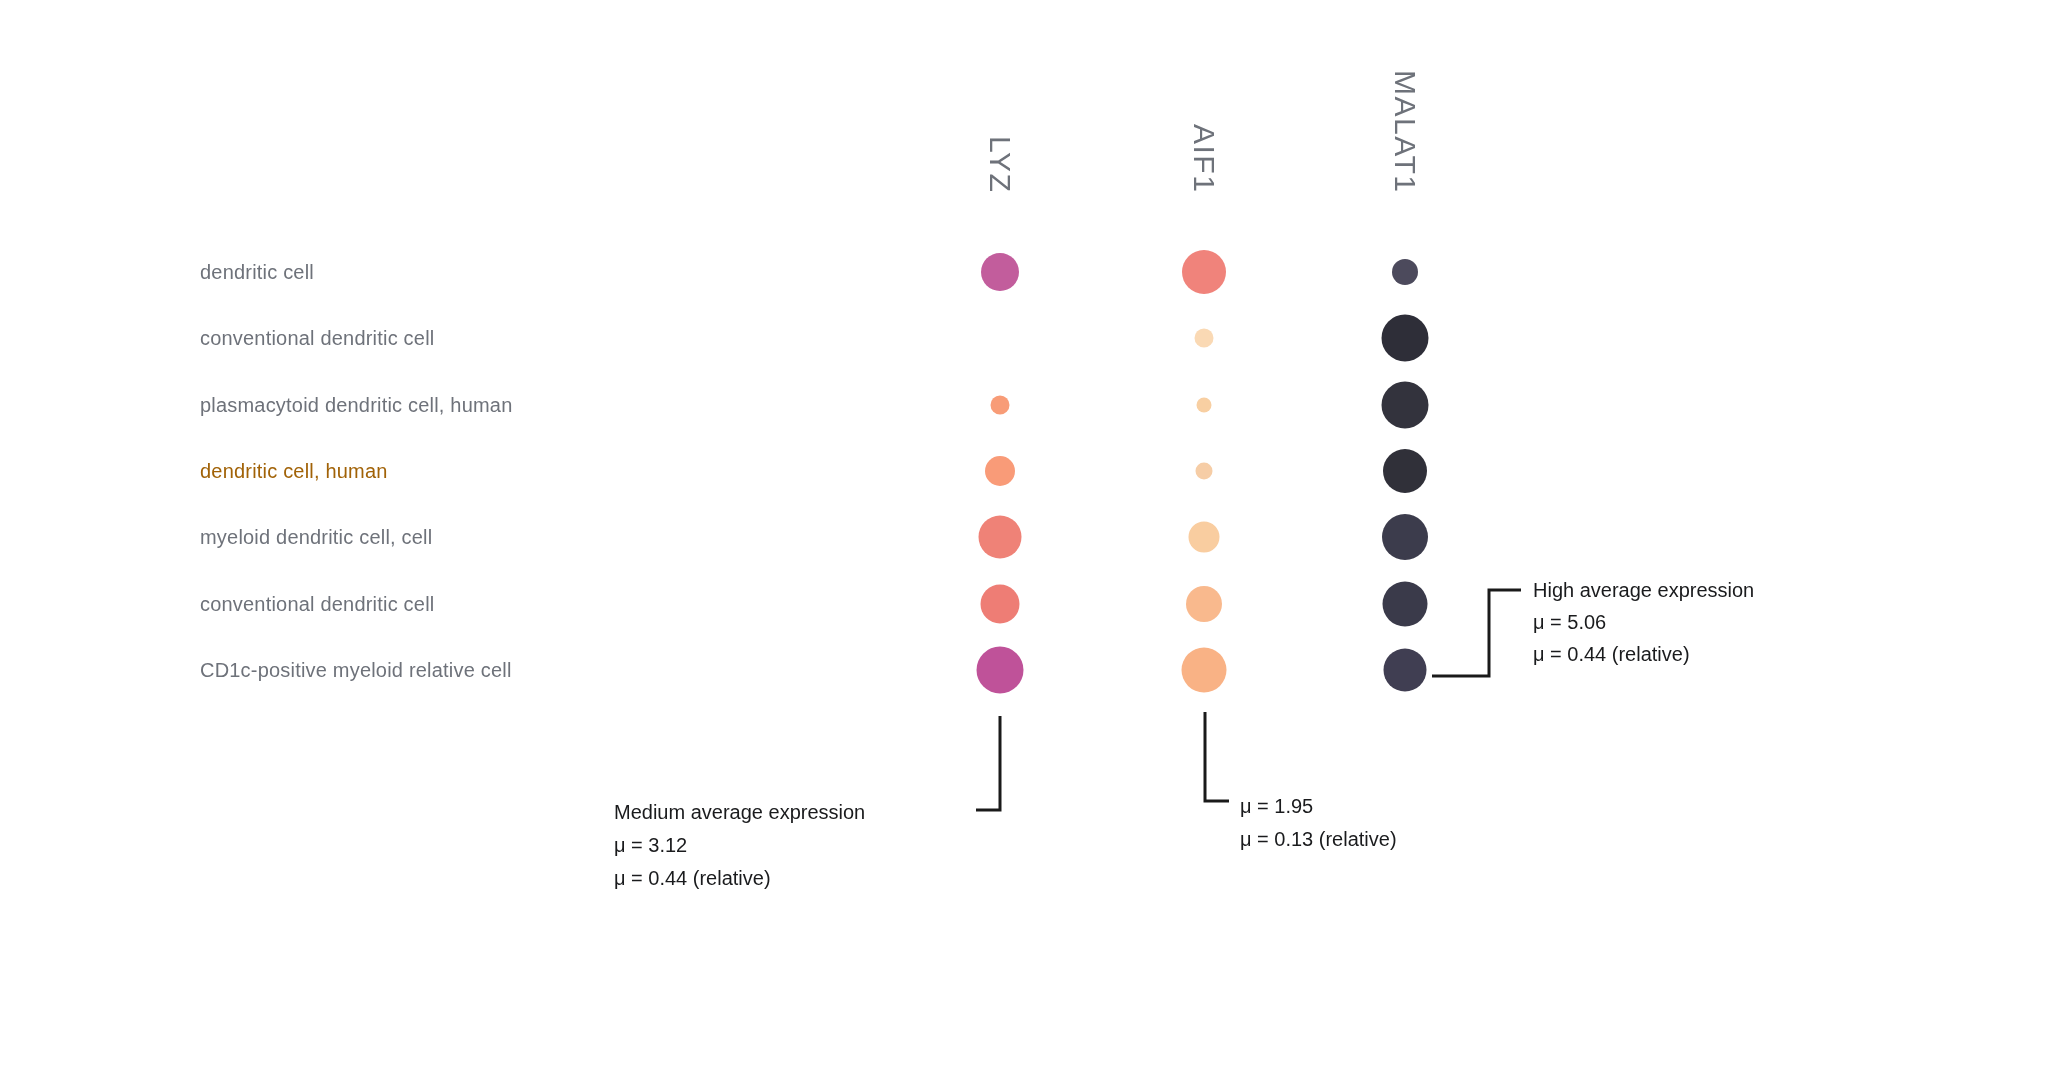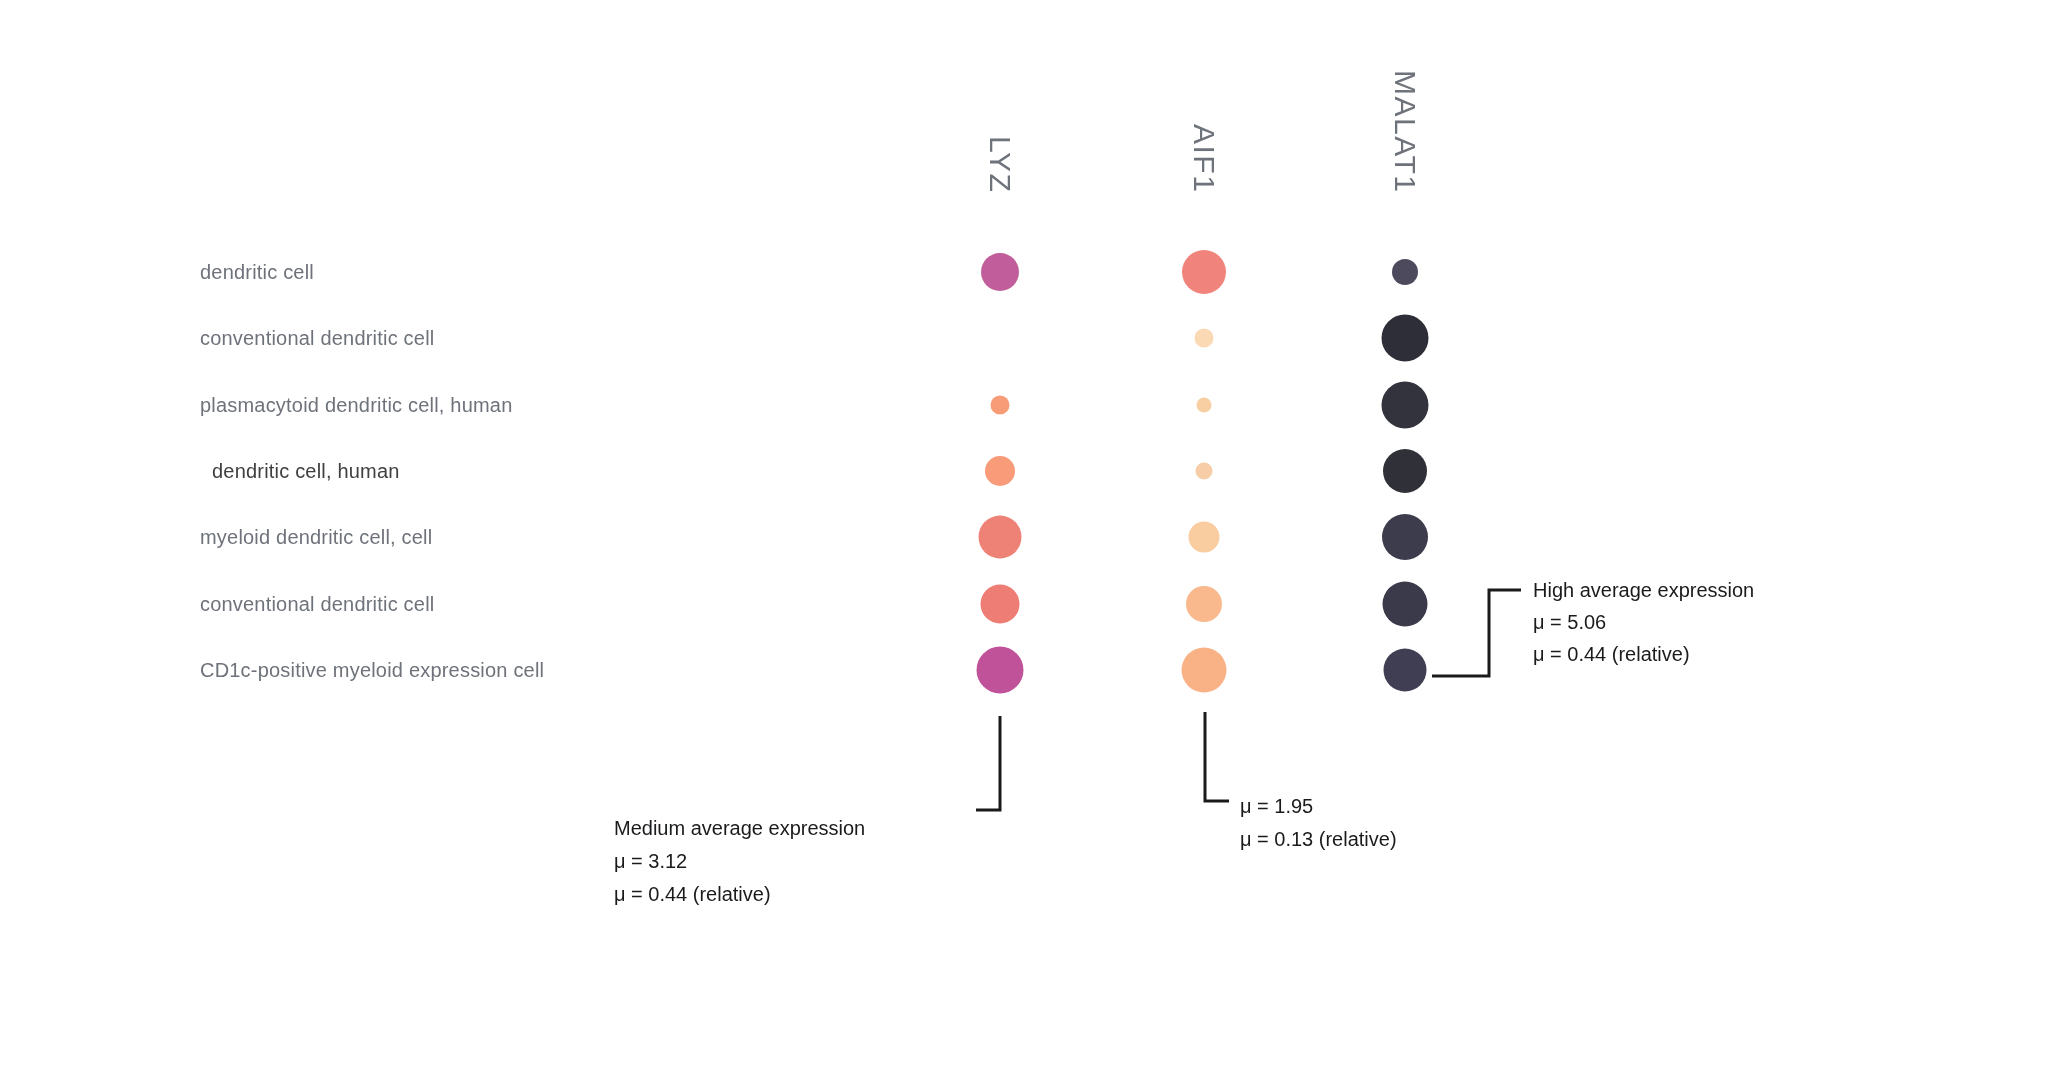--- a/index.html
+++ b/index.html
@@ -53,24 +53,24 @@
 <div class="canvas" id="canvas" style="background: rgb(255, 255, 255);">
   <svg class="connectors" id="connectors" width="2048" height="1083">
       <polyline points="1432,676 1489,676 1489,590 1521,590" fill="none" stroke="#1a1a1a" stroke-width="3"></polyline>
       <polyline points="1000,716 1000,810 976,810" fill="none" stroke="#1a1a1a" stroke-width="3"></polyline>
       <polyline points="1205,712 1205,801 1229,801" fill="none" stroke="#1a1a1a" stroke-width="3"></polyline>
     </svg>
   <div id="row-labels">
       <div class="row-label" style="left: 200px; top: 272px; color: rgb(110, 114, 122);">dendritic cell</div>
       <div class="row-label" style="left: 200px; top: 338px; color: rgb(110, 114, 122);">conventional dendritic cell</div>
       <div class="row-label" style="left: 200px; top: 405px; color: rgb(110, 114, 122); text-align: center;">plasmacytoid dendritic cell, human</div>
-      <div class="row-label" style="left: 200px; top: 471px; color: #404040; margin-left: 12px;">dendritic cell, human</div>
+      <div class="row-label" style="left: 200px; top: 471px; color: #a16207;">dendritic cell, human</div>
       <div class="row-label" style="left: 200px; top: 537px; color: rgb(110, 114, 122);">myeloid dendritic cell, cell</div>
       <div class="row-label" style="left: 200px; top: 604px; color: rgb(110, 114, 122);">conventional dendritic cell</div>
-      <div class="row-label" style="left: 200px; top: 670px; color: rgb(110, 114, 122);">CD1c-positive myeloid expression cell</div>
+      <div class="row-label" style="left: 200px; top: 670px; color: rgb(110, 114, 122);">CD1c-positive myeloid relative cell</div>
     </div>
   <div id="col-labels">
       <div class="col-label" style="left: 1000px; bottom: 890px; color: rgb(110, 114, 122);">LYZ</div>
       <div class="col-label" style="left: 1204px; bottom: 890px; color: rgb(110, 114, 122);">AIF1</div>
       <div class="col-label" style="left: 1405px; bottom: 890px; color: rgb(110, 114, 122);">MALAT1</div>
     </div>
   <div id="dots">
       <div class="dot" style="left: 1000px; top: 272px; width: 38px; height: 38px; background: rgb(194, 93, 156);"></div>
       <div class="dot" style="left: 1204px; top: 272px; width: 44px; height: 44px; background: rgb(240, 131, 123);"></div>
       <div class="dot" style="left: 1405px; top: 272px; width: 26px; height: 26px; background: rgb(76, 74, 92);"></div>
@@ -91,21 +91,21 @@
       <div class="dot" style="left: 1000px; top: 670px; width: 47px; height: 47px; background: rgb(191, 82, 153);"></div>
       <div class="dot" style="left: 1204px; top: 670px; width: 45px; height: 45px; background: rgb(249, 178, 133);"></div>
       <div class="dot" style="left: 1405px; top: 670px; width: 43px; height: 43px; background: rgb(64, 62, 82);"></div>
     </div>
   <div id="annotations">
       <div class="annotation" style="left: 1533px; top: 574px; line-height: 32px; color: rgb(26, 27, 29);">
         <div class="ann-line">High average expression</div>
         <div class="ann-line">μ = 5.06</div>
         <div class="ann-line">μ = 0.44 (relative)</div>
       </div>
-      <div class="annotation" style="left: 614px; top: 796px; line-height: 33px; color: rgb(26, 27, 29); margin-top: 16px;">
+      <div class="annotation" style="left: 614px; top: 796px; line-height: 33px; color: rgb(26, 27, 29);">
         <div class="ann-line">Medium average expression</div>
         <div class="ann-line">μ = 3.12</div>
         <div class="ann-line">μ = 0.44 (relative)</div>
       </div>
       <div class="annotation" style="left: 1240px; top: 790px; line-height: 33px; color: rgb(26, 27, 29);">
         <div class="ann-line">μ = 1.95</div>
         <div class="ann-line">μ = 0.13 (relative)</div>
       </div>
     </div>
 </div>

